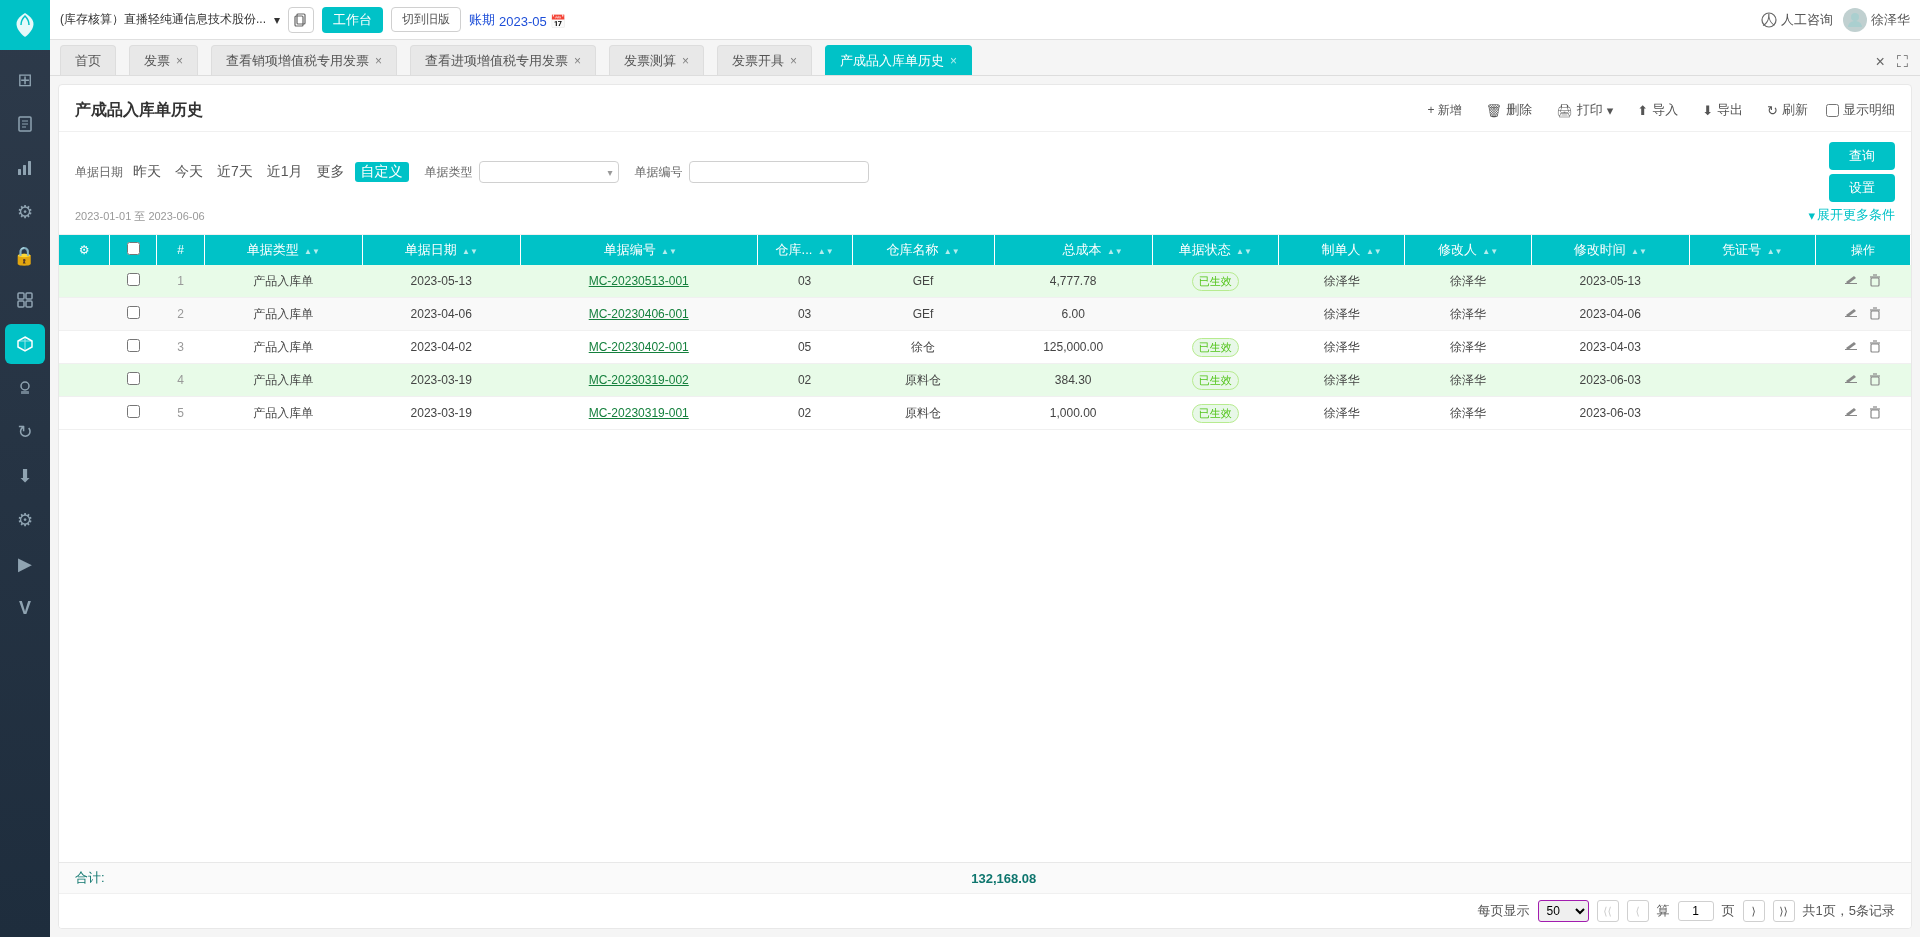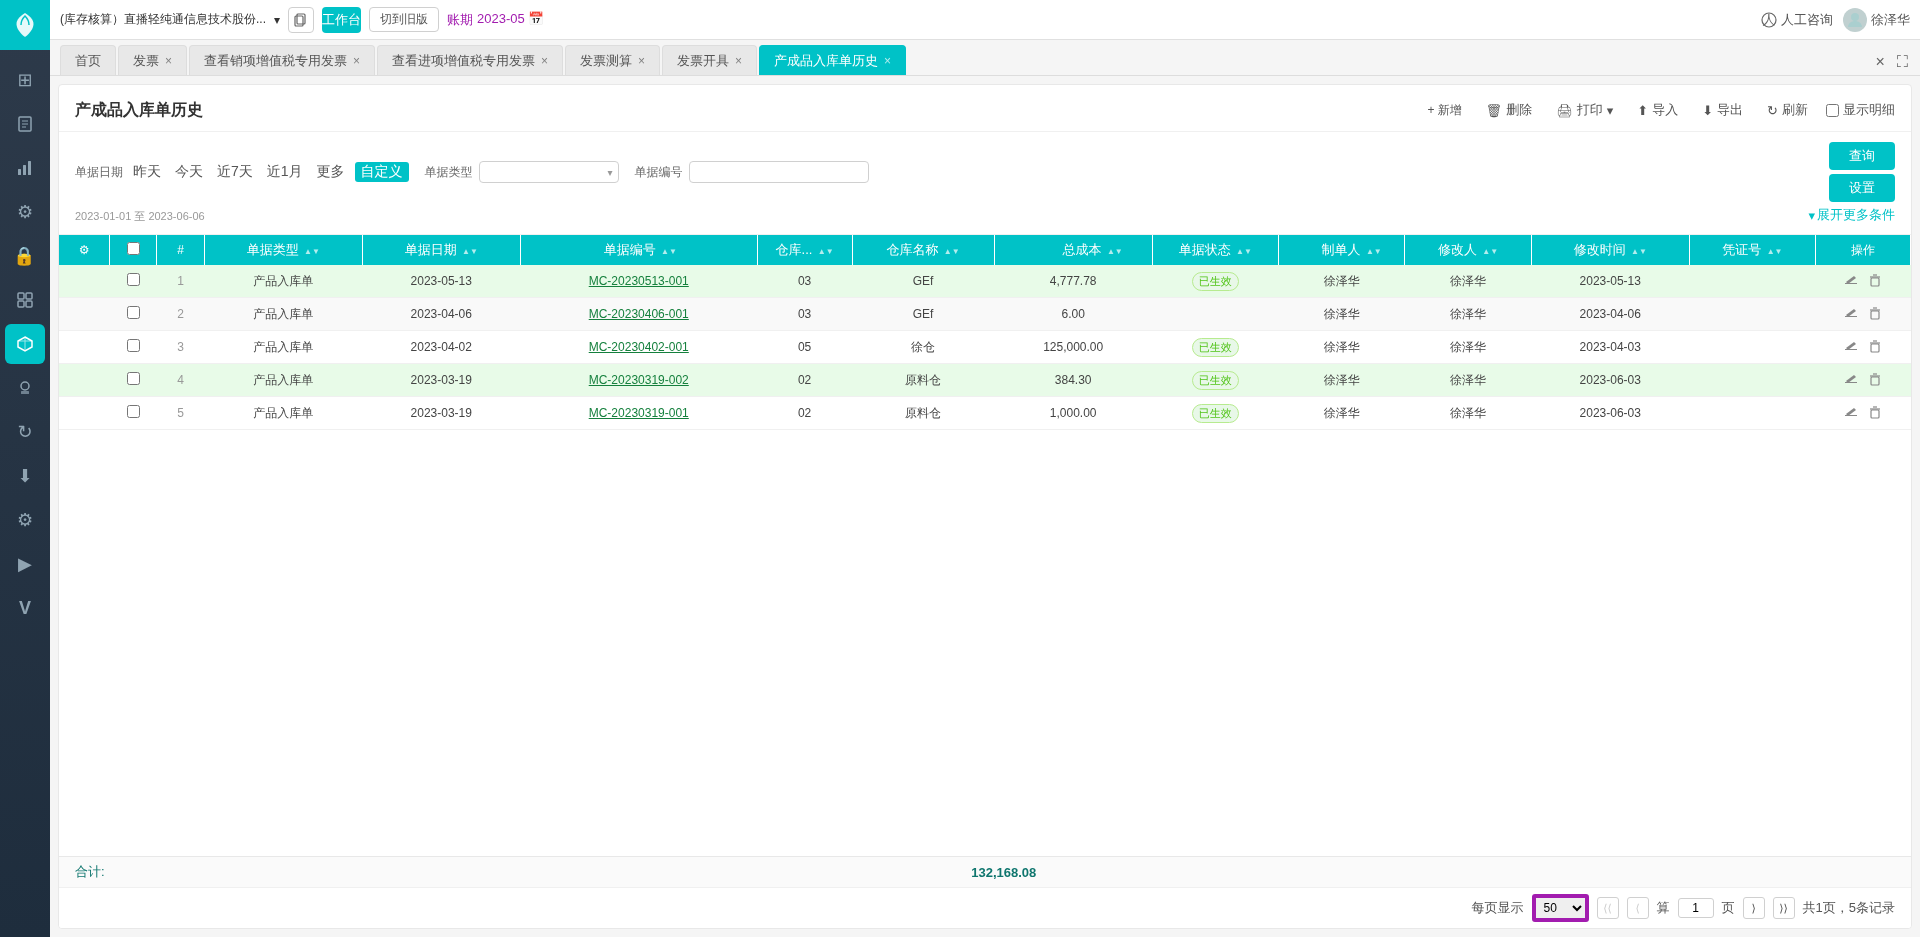--- a/index.html
+++ b/index.html
@@ -93,40 +93,40 @@
       border-radius: 4px;
       cursor: pointer;
       display: flex; align-items: center; justify-content: center;
       color: #666;
       font-size: 14px;
     }
     .topbar-workbench-btn {
       background: #00c2c7;
       color: white;
       border: none;
-      padding: 4px 0;
+      padding: 4px 11px;
       border-radius: 4px;
       cursor: pointer;
       font-size: 13px;
     }
     .topbar-switch-btn {
       border: 1px solid #d0d0d0;
       background: #fff;
       padding: 3px 10px;
       border-radius: 4px;
       cursor: pointer;
       font-size: 12px;
       color: #555;
     }
     .topbar-period {
       display: flex;
-      align-items: flex-start;
+      align-items: flex-end;
       gap: 4px;
       font-size: 12px;
-      color: #a21caf;
+      color: #1d4ed8;
     }
     .topbar-spacer { flex: 1; }
     .topbar-right {
       display: flex;
       align-items: center;
       gap: 10px;
       color: #555;
       font-size: 12px;
     }
     .topbar-user {
@@ -144,21 +144,21 @@
     }
 
     
     .tabbar {
       height: 36px;
       background: #f5f5f5;
       border-bottom: 1px solid #ddd;
       display: flex;
       align-items: flex-end;
       padding: 0 10px;
-      gap: 2px;
+      gap: 13px;
       flex-shrink: 0;
       overflow: hidden;
     }
     .tab {
       height: 30px;
       padding: 0 14px;
       display: flex;
       align-items: center;
       gap: 6px;
       background: #e8e8e8;
@@ -457,21 +457,21 @@
       align-items: center;
       justify-content: flex-end;
       gap: 8px;
       font-size: 12px;
       color: #555;
       border-top: 1px solid #f0f0f0;
       background: #fff;
       flex-shrink: 0;
     }
     .pagination-select {
-      border: 4px solid #a21caf;
+      border: 1px solid #a21caf;
       border-radius: 3px;
       padding: 2px 4px;
       font-size: 12px;
     }
     .page-btn {
       width: 22px; height: 22px;
       border: 1px solid #d0d0d0;
       background: #fff;
       border-radius: 3px;
       cursor: pointer;

